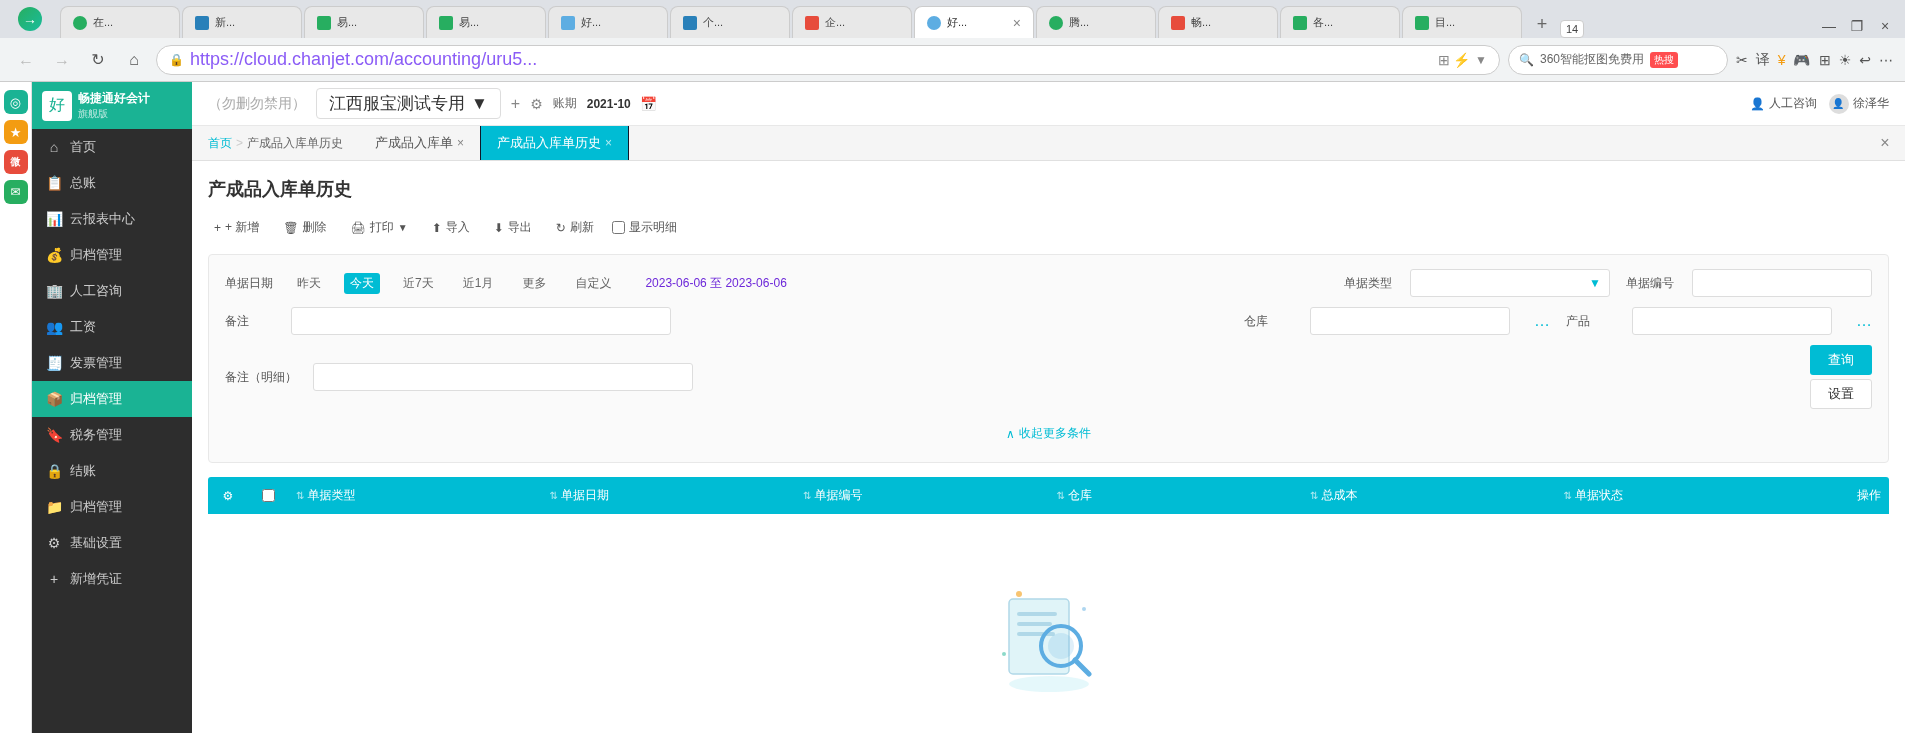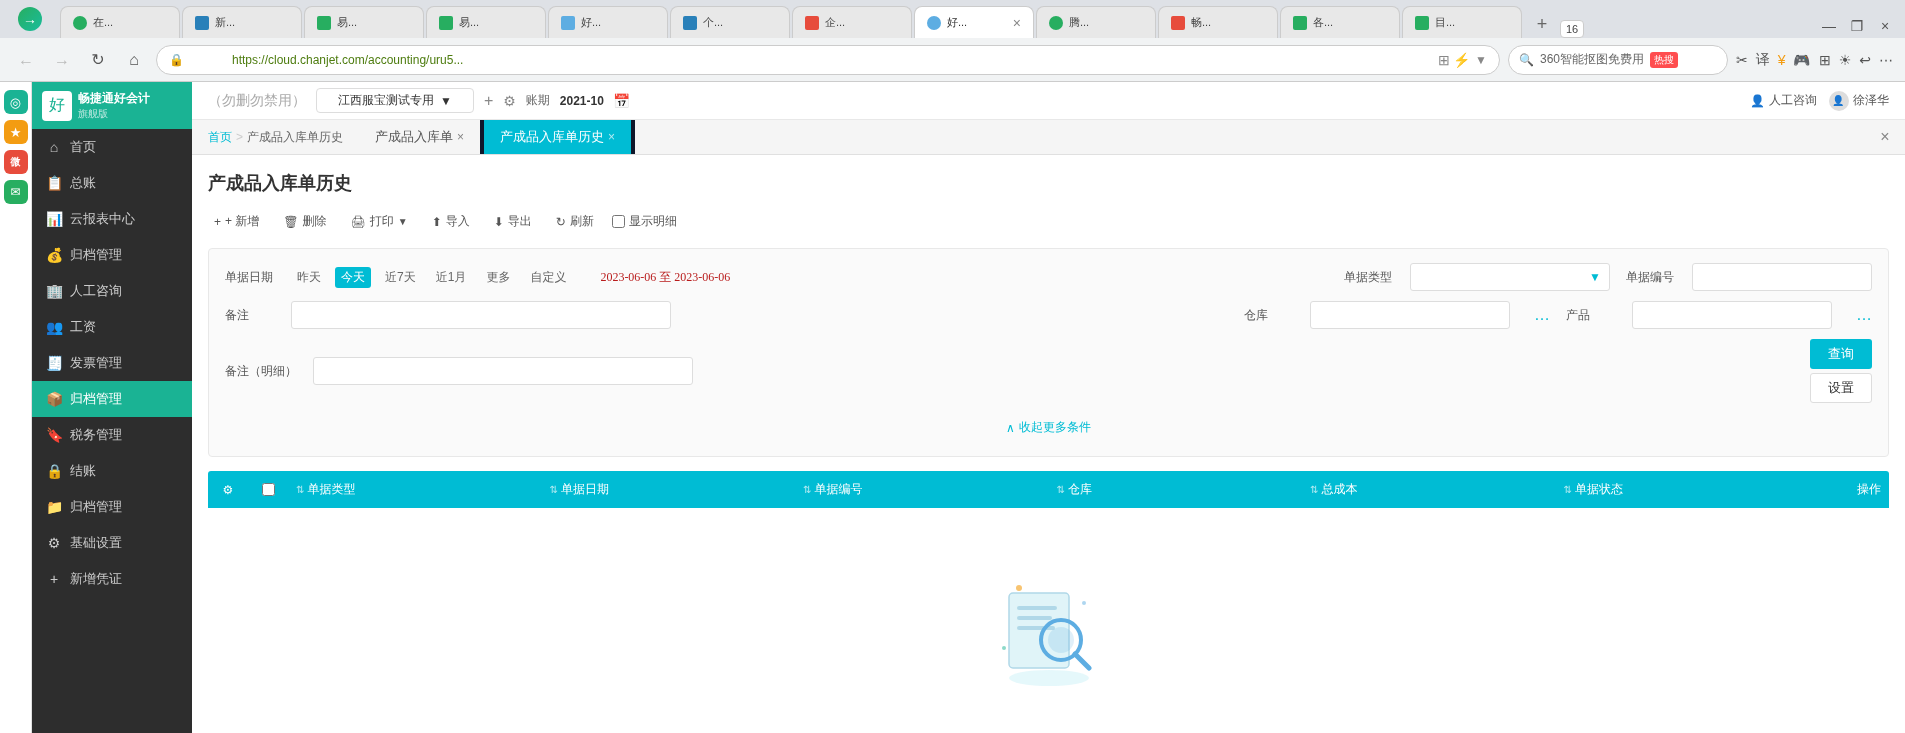--- a/index.html
+++ b/index.html
@@ -14,21 +14,21 @@
     .tab-add { width: 28px; height: 28px; display: flex; align-items: center; justify-content: center; color: #666; font-size: 18px; cursor: pointer; margin-left: 4px; }
     .tab-count { background: #fff; border: 1px solid #ccc; border-radius: 4px; padding: 2px 5px; font-size: 11px; color: #444; margin-left: 4px; }
     .tab-actions { display: flex; align-items: center; margin-left: auto; padding-right: 8px; gap: 4px; }
     .tab-action-btn { width: 24px; height: 24px; display: flex; align-items: center; justify-content: center; color: #555; font-size: 14px; cursor: pointer; border-radius: 4px; }
 
     .address-bar { display: flex; align-items: center; height: 44px; background: #f1f3f4; padding: 0 12px; gap: 8px; border-bottom: 1px solid #ccc; }
     .nav-btn { width: 28px; height: 28px; display: flex; align-items: center; justify-content: center; color: #555; font-size: 16px; cursor: pointer; border-radius: 50%; }
     .nav-btn.disabled { color: #bbb; cursor: default; }
     .address-input { flex: 1; height: 30px; background: #fff; border: 1px solid #ccc; border-radius: 16px; padding: 0 12px; font-size: 12px; color: #333; display: flex; align-items: center; gap: 6px; }
     .address-lock { color: #2a7; font-size: 12px; }
-    .address-text { flex: 1; color: #4d7c0f; font-size: 12px; margin-left: 42px; }
+    .address-text { flex: 1; color: #8b5cf6; font-size: 18px; }
     .address-extra { display: flex; align-items: center; gap: 4px; }
     .search-box { display: flex; align-items: center; background: #fff; border: 1px solid #ccc; border-radius: 16px; height: 30px; padding: 0 10px; gap: 6px; min-width: 220px; font-size: 12px; }
     .hot-badge { background: #ff4d4f; color: #fff; font-size: 10px; padding: 1px 4px; border-radius: 3px; }
     .toolbar-icons { display: flex; align-items: center; gap: 8px; }
     .toolbar-icon { color: #555; font-size: 14px; cursor: pointer; }
 
     
     .app-layout { display: flex; width: 100%; height: calc(733px - 82px); }
     .app-icons { width: 32px; background: #fff; display: flex; flex-direction: column; align-items: center; padding-top: 8px; gap: 6px; border-right: 1px solid #e0e0e0; }
     .app-icon { width: 24px; height: 24px; border-radius: 6px; display: flex; align-items: center; justify-content: center; font-size: 13px; cursor: pointer; }
@@ -37,46 +37,46 @@
     .main-app { display: flex; flex: 1; overflow: hidden; }
     .sidebar { width: 160px; background: #2d2d2d; color: #ccc; display: flex; flex-direction: column; }
     .sidebar-logo { background: #1ab394; padding: 8px 10px; display: flex; align-items: center; gap: 6px; }
     .sidebar-item { display: flex; align-items: center; padding: 9px 14px; gap: 8px; cursor: pointer; color: #ccc; font-size: 13px; }
     .sidebar-item.active { background: #1ab394; color: #fff; }
     .sidebar-item-icon { font-size: 14px; width: 16px; text-align: center; }
 
     
     .content-area { flex: 1; background: #fff; display: flex; flex-direction: column; overflow: hidden; }
     .top-bar { display: flex; align-items: center; background: #fff; padding: 6px 16px; border-bottom: 1px solid #e8e8e8; gap: 10px; }
-    .company-selector { display: flex; align-items: center; gap: 6px; border: 1px solid #ddd; border-radius: 4px; padding: 3px 21px; cursor: pointer; font-size: 12px; color: #333; }
+    .company-selector { display: flex; align-items: center; gap: 6px; border: 1px solid #ddd; border-radius: 4px; padding: 3px 12px; cursor: pointer; font-size: 17px; color: #333; }
     .period-label { font-size: 12px; color: #666; }
     .period-value { font-size: 12px; color: #333; font-weight: bold; }
     .top-bar-right { margin-left: auto; display: flex; align-items: center; gap: 12px; }
     .user-info { display: flex; align-items: center; gap: 4px; font-size: 12px; color: #555; }
 
     .page-tabs { display: flex; background: #f5f5f5; border-bottom: 1px solid #e0e0e0; }
-    .page-tab { padding: 8px 16px; font-size: 13px; color: #555; cursor: pointer; display: flex; align-items: center; gap: 4px; border-right: 4px solid #0f172a; }
+    .page-tab { padding: 8px 16px; font-size: 13px; color: #555; cursor: pointer; display: flex; align-items: center; gap: 4px; border-right: 1px solid #0f172a; }
     .page-tab.active { background: #00bcd4; color: #fff; }
     .page-tab-close { font-size: 12px; color: inherit; opacity: 0.7; }
     .close-panel { width: 40px; display: flex; align-items: center; justify-content: center; margin-left: auto; font-size: 16px; color: #888; cursor: pointer; }
 
     .page-content { flex: 1; padding: 16px; overflow-y: auto; }
     .page-title { font-size: 18px; color: #333; font-weight: bold; margin-bottom: 14px; }
 
     .toolbar { display: flex; align-items: center; gap: 12px; margin-bottom: 14px; flex-wrap: wrap; }
     .toolbar-btn { display: flex; align-items: center; gap: 4px; font-size: 12px; color: #555; cursor: pointer; padding: 4px 6px; border-radius: 3px; }
 
     .filter-area { background: #fafafa; border: 1px solid #e8e8e8; border-radius: 4px; padding: 14px 16px; margin-bottom: 14px; }
     .filter-row { display: flex; align-items: center; gap: 16px; margin-bottom: 10px; flex-wrap: wrap; }
     .filter-row:last-child { margin-bottom: 0; }
     .filter-label { font-size: 12px; color: #555; min-width: 50px; }
-    .date-shortcuts { display: flex; gap: 8px; }
+    .date-shortcuts { display: flex; gap: 17px; }
     .date-shortcut { font-size: 12px; color: #666; cursor: pointer; padding: 2px 6px; border-radius: 3px; }
     .date-shortcut.active { background: #00bcd4; color: #fff; border-radius: 3px; text-align: center; }
-    .date-range { font-size: 12px; color: #b91c1c; margin-left: 4px; font-family: Liberation Serif, serif; }
+    .date-range { font-size: 12px; color: #6d28d9; margin-left: 4px; }
     .filter-input { height: 28px; border: 1px solid #ddd; border-radius: 3px; padding: 0 8px; font-size: 12px; min-width: 200px; background: #fff; }
     .filter-select { height: 28px; border: 1px solid #ddd; border-radius: 3px; padding: 0 8px; font-size: 12px; min-width: 200px; background: #fff; display: flex; align-items: center; justify-content: space-between; cursor: pointer; }
     .filter-dots { color: #00bcd4; font-size: 16px; cursor: pointer; margin-left: 8px; }
     .collapse-btn { display: flex; align-items: center; justify-content: center; width: 100%; padding: 6px; color: #00bcd4; font-size: 12px; cursor: pointer; gap: 4px; }
 
     .data-table-area { }
     .table-header { display: flex; align-items: center; background: #00bcd4; border-radius: 3px 3px 0 0; padding: 0; }
     .th { display: flex; align-items: center; padding: 10px 8px; color: #fff; font-size: 12px; font-weight: normal; gap: 3px; cursor: pointer; white-space: nowrap; }
     .th-sort { font-size: 10px; opacity: 0.7; }
     .th-check { width: 40px; justify-content: center; }
@@ -151,21 +151,21 @@
     <div class="tab" style="background:#e8e8e8;">
       <div style="width:14px;height:14px;border-radius:2px;background:#27ae60;flex-shrink:0;"></div>
       <span style="font-size:11px;">各...</span>
     </div>
     <div class="tab" style="background:#e8e8e8;">
       <div style="width:14px;height:14px;border-radius:2px;background:#27ae60;flex-shrink:0;"></div>
       <span style="font-size:11px;">目...</span>
     </div>
 
     <div class="tab-add">+</div>
-    <div class="tab-count">16</div>
+    <div class="tab-count">14</div>
 
     <div class="tab-actions">
       <div class="tab-action-btn">—</div>
       <div class="tab-action-btn">❐</div>
       <div class="tab-action-btn">×</div>
     </div>
   </div>
 
   <div class="address-bar">
     <div class="nav-btn disabled">←</div>

